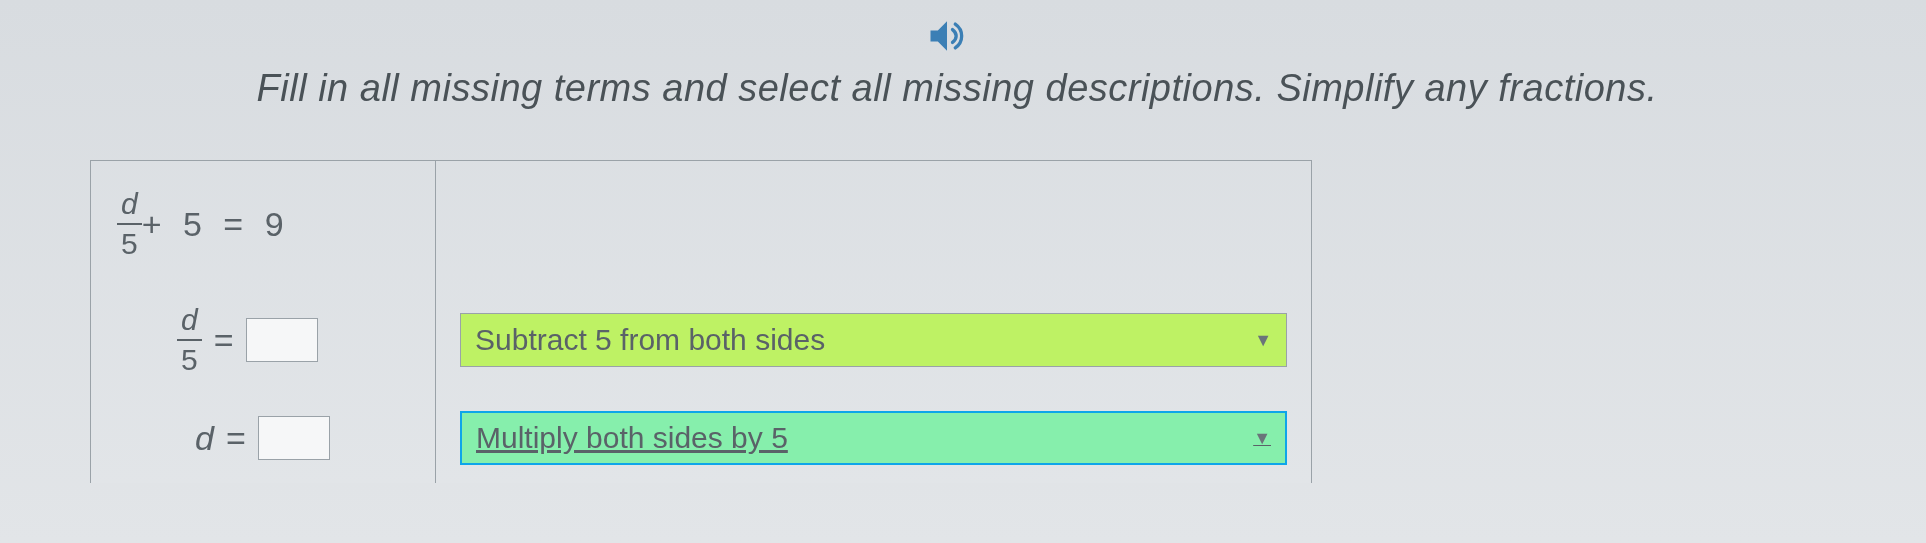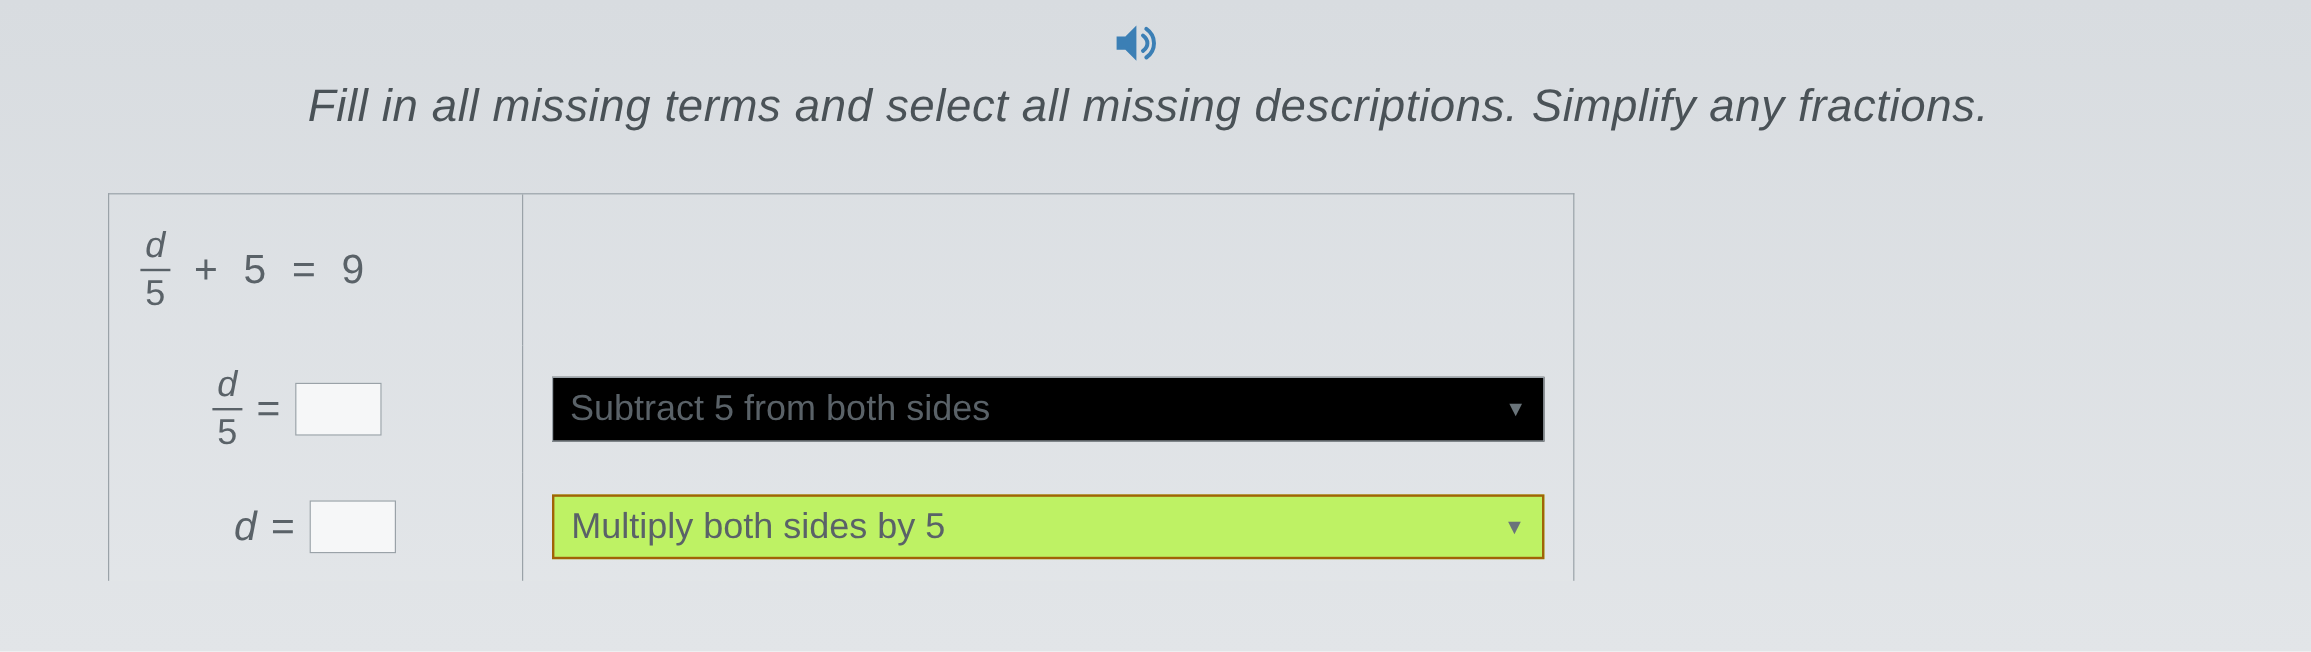--- a/index.html
+++ b/index.html
@@ -76,21 +76,21 @@
       color: #5a6268;
     }
     .fraction .num {
       padding: 0 4px 4px 4px;
       border-bottom: 2px solid #5a6268;
     }
     .fraction .den {
       padding: 4px 4px 0 4px;
     }
     .eq-rest {
-      margin-left: 20px;
+      margin-left: 0;
       color: #5a6268;
       font-size: 34px;
       letter-spacing: 6px;
     }
     .indent {
       margin-left: 60px;
       display: flex;
       align-items: center;
     }
     .equals {
@@ -104,33 +104,34 @@
     .input-box {
       width: 72px;
       height: 44px;
       background: #f6f7f8;
       border: 1px solid #9aa2a8;
       display: inline-block;
     }
     .dropdown {
       flex: 1;
       height: 54px;
-      background: #000000;
+      background: #bef264;
       border: 1px solid #9aa2a8;
       display: flex;
       align-items: center;
       justify-content: space-between;
       padding: 0 14px;
       color: #5a6268;
       font-size: 30px;
       cursor: pointer;
     }
     .dropdown.active {
-      border: 2px solid #a16207;
-      background: #bef264;
+      border: 2px solid #0ea5e9;
+      background: #86efac;
+      text-decoration: underline;
     }
     .chevron {
       font-size: 18px;
       color: #6a747a;
     }
   </style>
 </head>
 <body>
 
 <div class="header-row">

